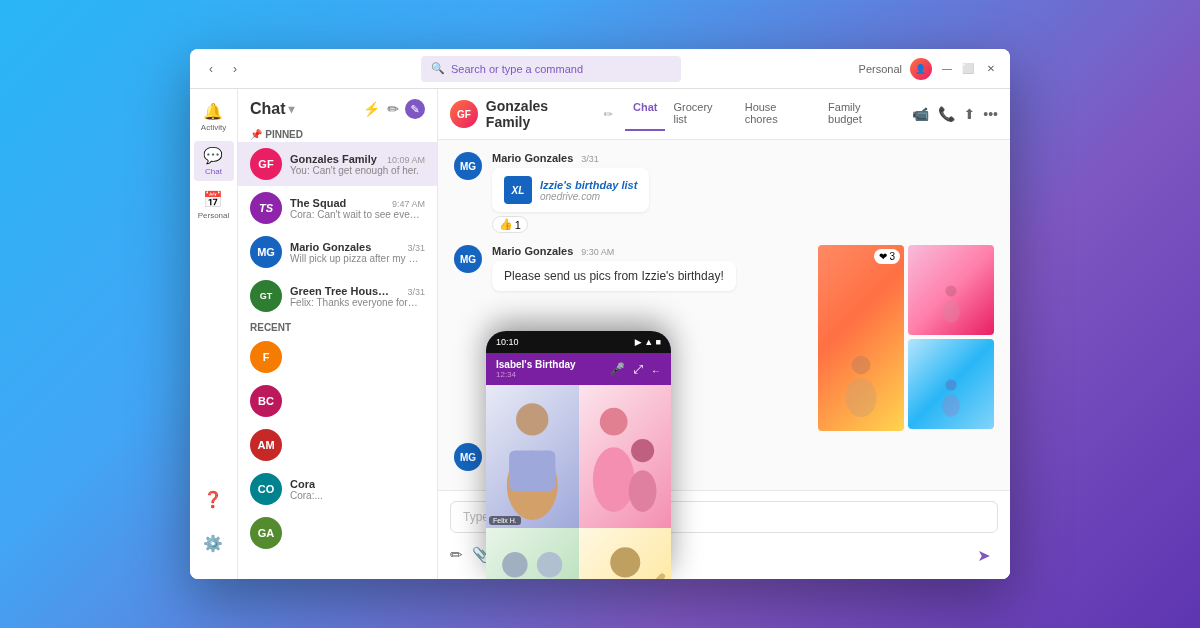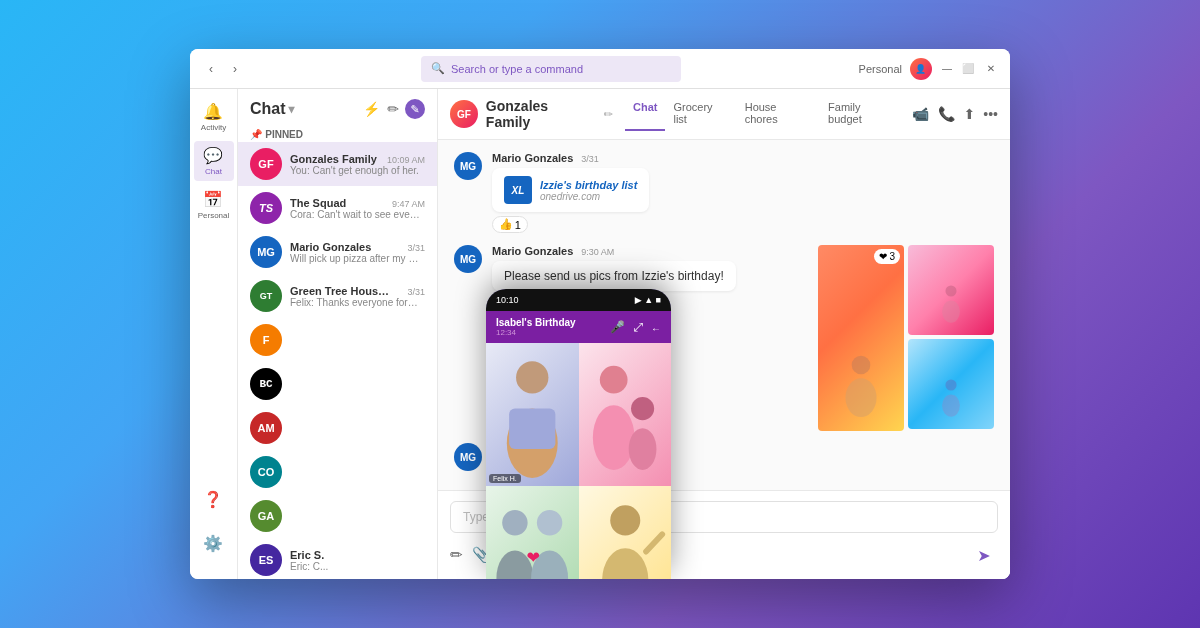--- a/index.html
+++ b/index.html
@@ -441,21 +441,21 @@
       display: flex;
       align-items: center;
       gap: 2px;
     }
     
     .phone-overlay {
       position: absolute;
       left: 48px;
       bottom: 0;
       width: 185px;
-      height: 290px;
+      height: 248px;
       background: #c4b5fd;
       border-radius: 20px 20px 0 0;
       overflow: hidden;
       box-shadow: 0 -8px 30px rgba(0,0,0,0.4);
       z-index: 10;
     }
     .phone-status-bar {
       height: 22px;
       background: #111;
       display: flex;
@@ -660,50 +660,48 @@
           <div class="chat-avatar" style="background:#2e7d32;font-size:9px;">GT</div>
           <div class="chat-info">
             <div class="chat-name-row">
               <span class="chat-name">Green Tree House PTA</span>
               <span class="chat-time">3/31</span>
             </div>
             <div class="chat-preview">Felix: Thanks everyone for attending today.</div>
           </div>
         </div>
 
+        <div class="section-label">Recent</div>
 
         <div class="chat-item">
           <div class="chat-avatar" style="background:#f57c00;">F</div>
         </div>
 
         <div class="chat-item">
-          <div class="chat-avatar" style="background:#000000;font-family:Liberation Mono, monospace;">BC</div>
+          <div class="chat-avatar" style="background:#be185d;">BC</div>
         </div>
 
         <div class="chat-item">
           <div class="chat-avatar" style="background:#c62828;">AM</div>
         </div>
 
         <div class="chat-item">
           <div class="chat-avatar" style="background:#00838f;">CO</div>
+          <div class="chat-info">
+            <div class="chat-name-row">
+                <span class="chat-name">Cora</span>
+              </div>
+            <div class="chat-preview">Cora:...</div>
+          </div>
         </div>
 
         <div class="chat-item">
           <div class="chat-avatar" style="background:#558b2f;">GA</div>
         </div>
 
-        <div class="chat-item">
-          <div class="chat-avatar" style="background:#4527a0;">ES</div>
-          <div class="chat-info">
-            <div class="chat-name-row">
-                <span class="chat-name">Eric S.</span>
-              </div>
-            <div class="chat-preview">Eric: C...</div>
-          </div>
-        </div>
 
       </div>
     </div>
 
     <div class="chat-panel-wrapper">
 
       <div class="chat-panel">
 
         <div class="chat-panel-header">
           <div class="group-avatar">GF</div>

